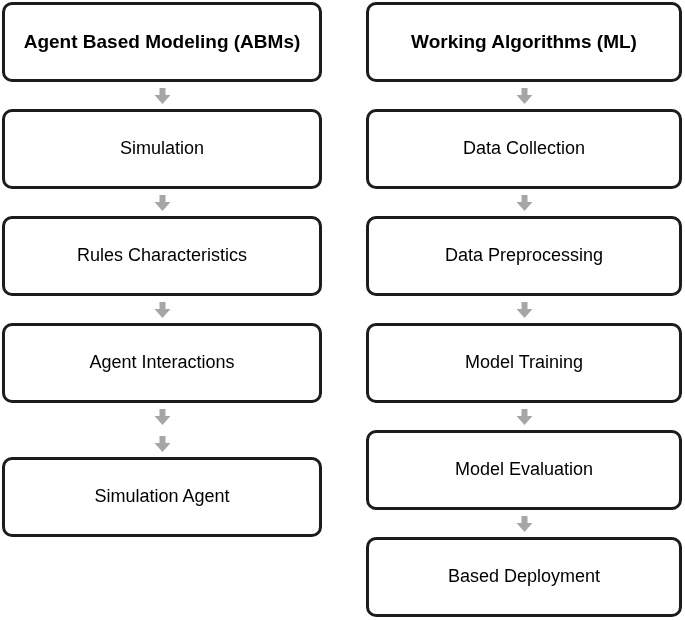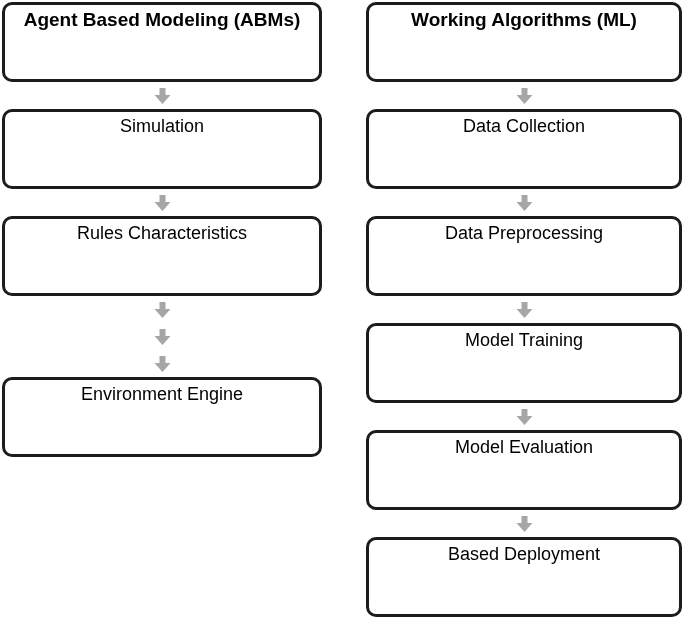--- a/index.html
+++ b/index.html
@@ -29,21 +29,21 @@
     padding-top: 2px;
   }
   .column.abm { margin-left: 2px; width: 320px; }
   .column.ml  { margin-left: 44px; width: 316px; }
   .flow-box {
     height: 80px;
     background: var(--box-background);
     border: 3px solid var(--box-border);
     border-radius: 10px;
     display: flex;
-    align-items: flex-start;
+    align-items: center;
     justify-content: center;
     text-align: center;
     font-size: 18px;
     line-height: 1.2;
     padding: 4px 10px;
   }
   .flow-box.header {
     font-weight: bold;
     font-size: 19px;
   }
@@ -80,32 +80,35 @@
         </svg>
     </div>
     <div class="flow-box">
       <span>Rules Characteristics</span>
     </div>
     <div class="arrow-row">
       <svg class="arrow-glyph" width="17" height="16" viewBox="0 0 16 16">
           <path d="M5 0 H11 V7 H16 L8 16 L0 7 H5 Z"></path>
         </svg>
     </div>
+    <div class="flow-box">
+      <span>Agent Interactions</span>
+    </div>
     <div class="arrow-row">
       <svg class="arrow-glyph" width="17" height="16" viewBox="0 0 16 16">
           <path d="M5 0 H11 V7 H16 L8 16 L0 7 H5 Z"></path>
         </svg>
     </div>
     <div class="arrow-row">
       <svg class="arrow-glyph" width="17" height="16" viewBox="0 0 16 16">
           <path d="M5 0 H11 V7 H16 L8 16 L0 7 H5 Z"></path>
         </svg>
     </div>
     <div class="flow-box">
-      <span>Environment Engine</span>
+      <span>Simulation Agent</span>
     </div>
   </div>
 
   <div class="column ml">
     <div class="flow-box header">
       <span>Working Algorithms (ML)</span>
     </div>
     <div class="arrow-row">
       <svg class="arrow-glyph" width="17" height="16" viewBox="0 0 16 16">
           <path d="M5 0 H11 V7 H16 L8 16 L0 7 H5 Z"></path>

